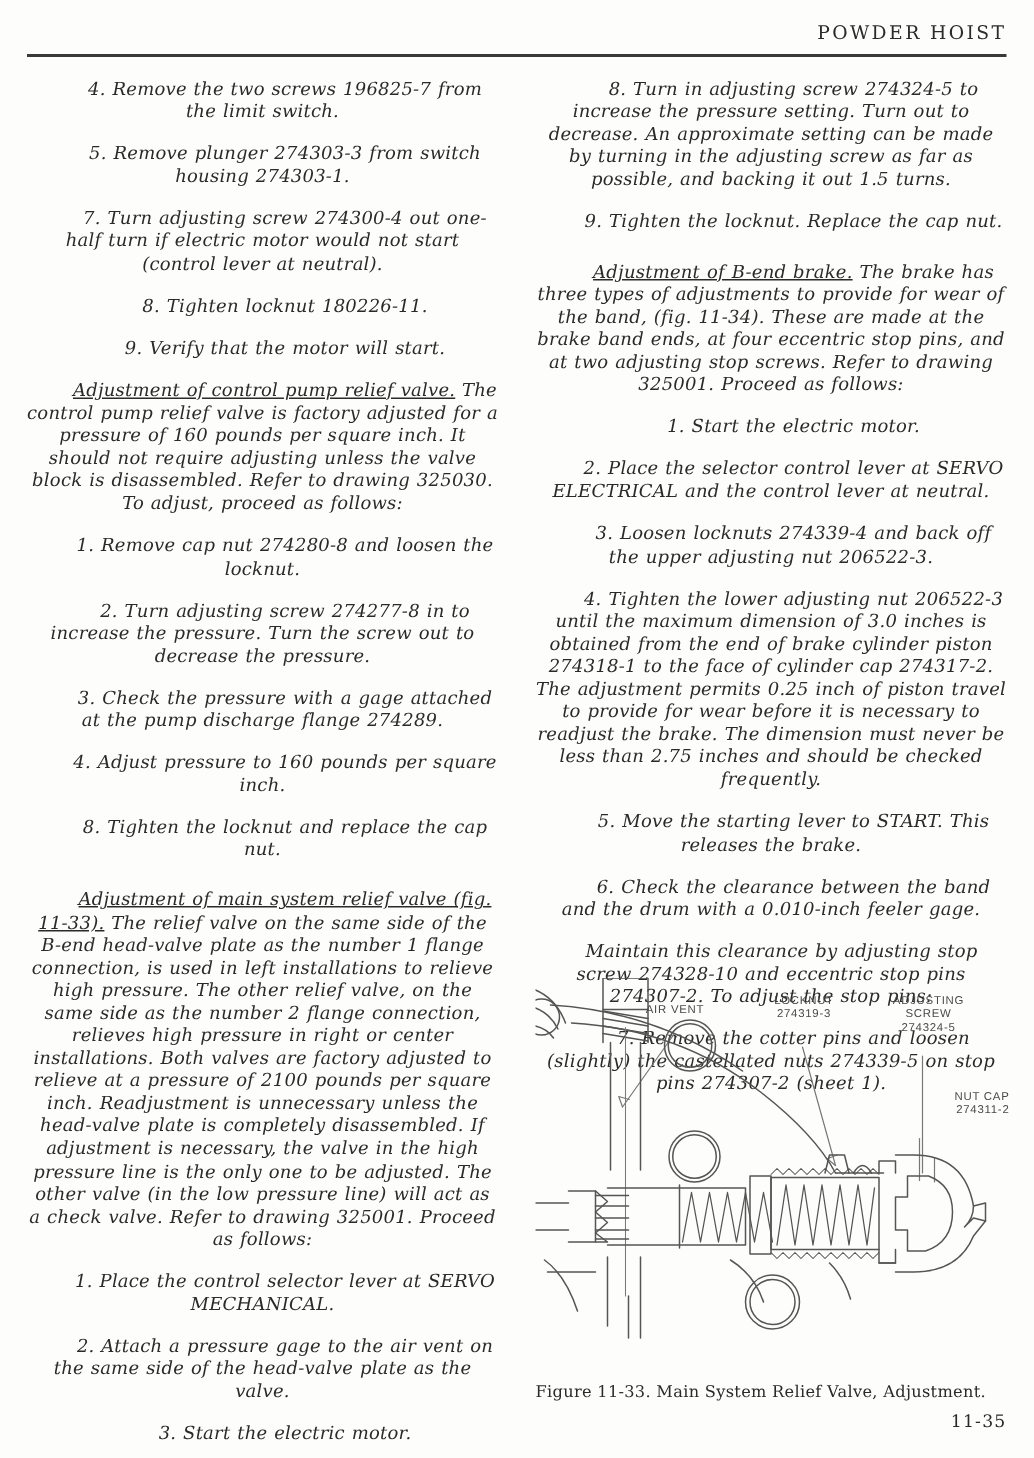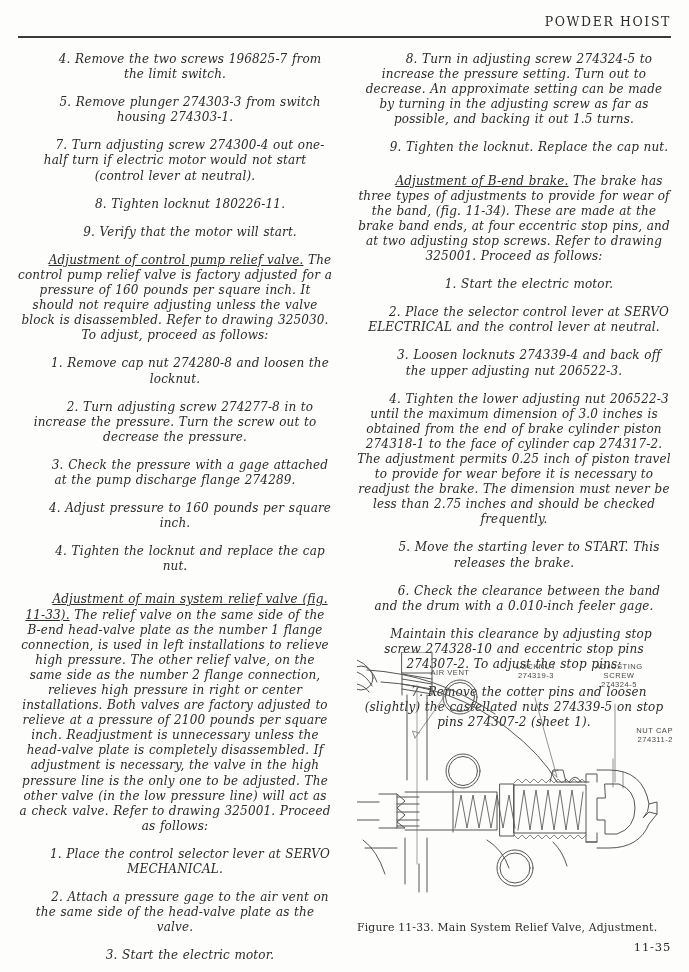--- a/index.html
+++ b/index.html
@@ -144,21 +144,21 @@
       <p class="para indent">7.  Turn adjusting screw 274300-4 out one-half turn if electric motor would not start (control lever at neutral).</p>
       <p class="para indent">8.  Tighten locknut 180226-11.</p>
       <p class="para indent">9.  Verify that the motor will start.</p>
 
       <p class="para indent"><u>Adjustment of control pump relief valve.</u><span>  The control pump relief valve is factory adjusted for a pressure of 160 pounds per square inch.  It should not require adjusting unless the valve block is disassembled.  Refer to drawing 325030.  To adjust, proceed as follows:</span></p>
 
       <p class="para indent">1.  Remove cap nut 274280-8 and loosen the locknut.</p>
       <p class="para indent">2.  Turn adjusting screw 274277-8 in to increase the pressure.  Turn the screw out to decrease the pressure.</p>
       <p class="para indent">3.  Check the pressure with a gage attached at the pump discharge flange 274289.</p>
       <p class="para indent">4.  Adjust pressure to 160 pounds per square inch.</p>
-      <p class="para indent">4.  Tighten the locknut and replace the cap nut.</p>
+      <p class="para indent">8.  Tighten the locknut and replace the cap nut.</p>
 
       <p class="para indent" style="margin-top:18px;"><u>Adjustment of main system relief valve (fig. 11-33).</u><span>  The relief valve on the same side of the B-end head-valve plate as the number 1 flange connection, is used in left installations to relieve high pressure.  The other relief valve, on the same side as the number 2 flange connection, relieves high pressure in right or center installations.  Both valves are factory adjusted to relieve at a pressure of 2100 pounds per square inch.  Readjustment is unnecessary unless the head-valve plate is completely disassembled.  If adjustment is necessary, the valve in the high pressure line is the only one to be adjusted.  The other valve (in the low pressure line) will act as a check valve.  Refer to drawing 325001.  Proceed as follows:</span></p>
 
       <p class="para indent">1.  Place the control selector lever at SERVO MECHANICAL.</p>
       <p class="para indent">2.  Attach a pressure gage to the air vent on the same side of the head-valve plate as the valve.</p>
       <p class="para indent">3.  Start the electric motor.</p>
       <p class="para indent">4.  Hold the starting lever at START.</p>
 
     </div>
 

